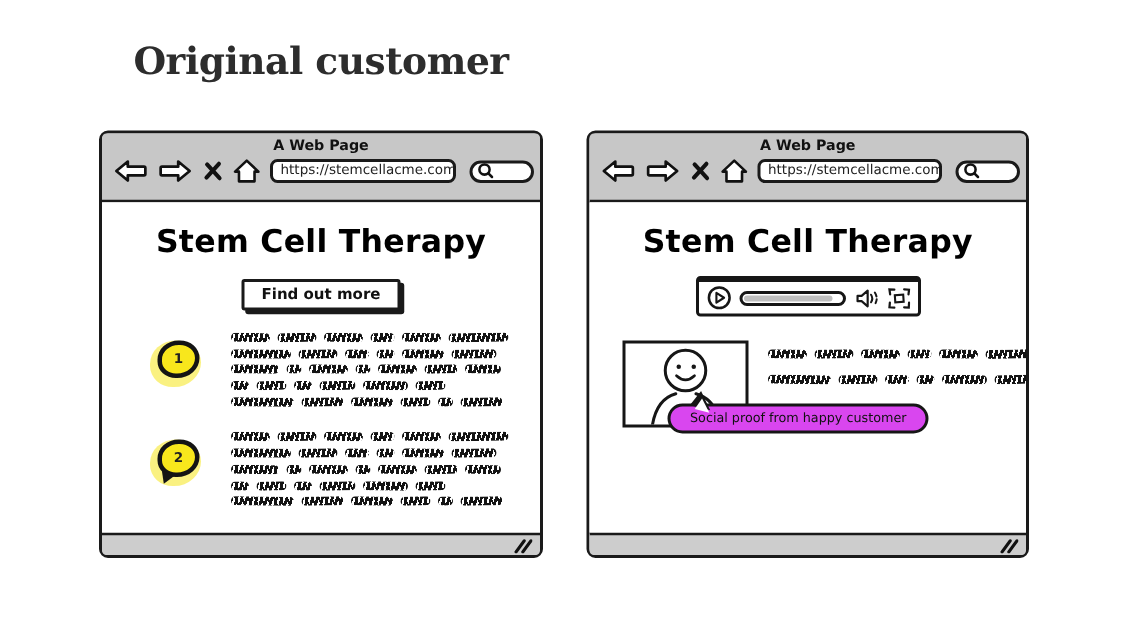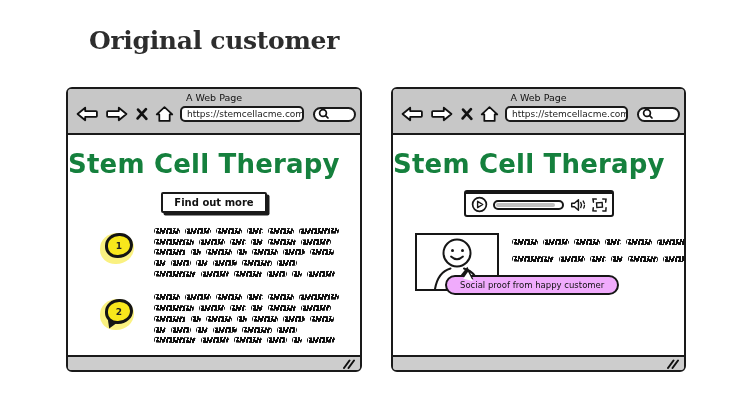--- a/index.html
+++ b/index.html
@@ -20,36 +20,36 @@
   .cmp-title.left{left:66px;width:296px}
   .cmp-title.right{left:391px;width:295px}
 
   
   .window{position:absolute;top:87px;height:285px;border:2.5px solid var(--ink);border-radius:6px;background:#fff}
   .window.left{left:66px;width:296px}
   .window.right{left:391px;width:295px}
 
   .chrome{position:absolute;top:0;left:0;right:0;height:46px;background:var(--chrome-gray);
     border-bottom:2.5px solid var(--ink);border-radius:3px 3px 0 0}
-  .chrome-title{text-align:center;font-size:9.5px;color:#111;padding-top:3px;font-weight:400}
+  .chrome-title{text-align:center;font-size:9.5px;color:#111;padding-top:3px;font-weight:700}
   .chrome-row{display:flex;align-items:center;gap:6px;padding:2px 4px 0 7px}
   .nav-icon{flex:0 0 auto;display:block;cursor:pointer}
   .url-bar{flex:1;height:16px;background:#fff;border:2px solid var(--ink);border-radius:5px;
     display:flex;align-items:center;padding-left:5px;font-size:9px;color:#222;white-space:nowrap;overflow:hidden}
   .search-pill{flex:0 0 auto;width:43px;height:15px;margin-left:3px;background:#fff;border:2px solid var(--ink);
     border-radius:9px;display:flex;align-items:center;padding-left:3px;cursor:pointer}
 
   .content{position:absolute;top:46px;left:0;right:0;bottom:15px;background:#fff;overflow:hidden}
 
   .statusbar{position:absolute;left:0;right:0;bottom:0;height:15px;background:var(--statusbar-gray);
     border-top:2.5px solid var(--ink);border-radius:0 0 3px 3px}
   .resize{position:absolute;right:5px;top:2px}
 
   
-  .page-heading{margin-top:14px;font-size:26px;font-weight:bold;color:#15803d;letter-spacing:.2px}
+  .page-heading{margin-top:14px;text-align:center;font-size:21px;font-weight:bold;color:#000000;letter-spacing:.2px}
 
   
   .cta{display:block;margin:13px auto 0;background:#fff;border:2px solid var(--ink);border-radius:2px;
     box-shadow:2.5px 2.5px 0 0 var(--ink);font-family:"DejaVu Sans",sans-serif;
     font-size:10px;font-weight:bold;color:#111;padding:3px 11px;cursor:pointer}
   .para-block{display:flex;margin-left:16px;margin-right:14px}
   .para-block.first{margin-top:13px}
   .para-block.second{margin-top:11px}
   .callout-wrap{flex:0 0 70px;display:flex;justify-content:center;padding-top:7px}
   .callout{position:relative;width:28px;height:25px;background:var(--highlight-yellow);border:3px solid #141414;
@@ -74,21 +74,21 @@
   .video{width:150px;margin:11px auto 0;border:2.5px solid #161616;border-radius:3px;background:#fff}
   .video-screen{height:51px;display:flex;align-items:center;justify-content:center;
     font-size:11px;font-weight:bold;color:#161616}
   .video-controls{border-top:2px solid #161616;height:23px;display:flex;align-items:center;padding:0 5px;gap:5px}
   .progress{flex:1;height:10px;border:2px solid #161616;border-radius:5px;position:relative;background:#fff;cursor:pointer}
   .progress-fill{position:absolute;top:1px;bottom:1px;left:1px;right:7px;background:var(--progress-fill);border-radius:3px}
 
   .testimonial{position:relative;display:flex;margin:16px 0 0 22px}
   .photo{flex:0 0 84px;height:58px;border:2px solid #161616;background:#fff}
   .t-scribbles{margin:6px 0 0 13px;flex:1;padding-right:12px}
-  .bubble{position:absolute;left:30px;top:42px;z-index:2;background:#f0abfc;border:2px solid #161616;
+  .bubble{position:absolute;left:30px;top:42px;z-index:2;background:#d946ef;border:2px solid #161616;
     border-radius:11px;font-size:8.5px;font-weight:500;color:#111;padding:3px 13px;white-space:nowrap}
   .bubble::before{content:"";position:absolute;top:-10px;left:14px;
     border-left:5px solid transparent;border-right:9px solid transparent;border-bottom:11px solid #161616;
     transform:rotate(14deg)}
   .bubble::after{content:"";position:absolute;top:-5px;left:17px;
     border-left:3px solid transparent;border-right:7px solid transparent;border-bottom:8px solid #fff;
     transform:rotate(14deg)}
 </style>
 </head>
 <body>

